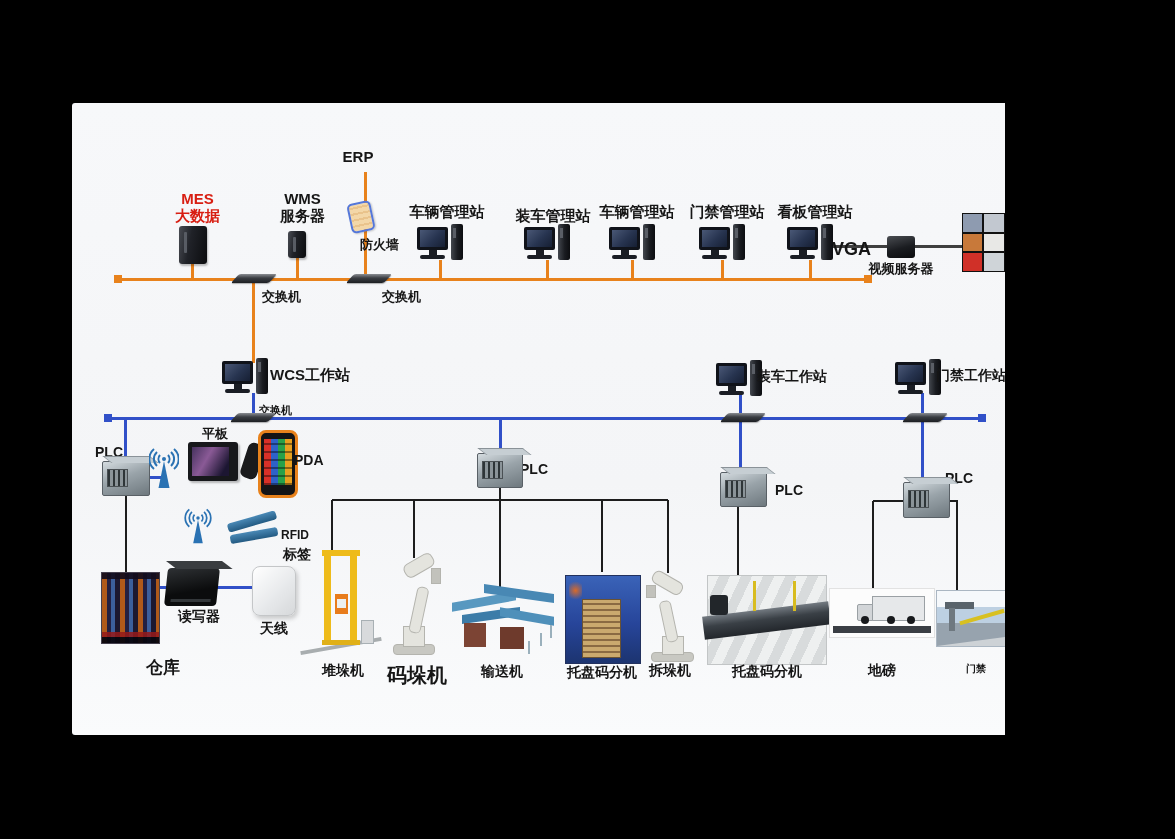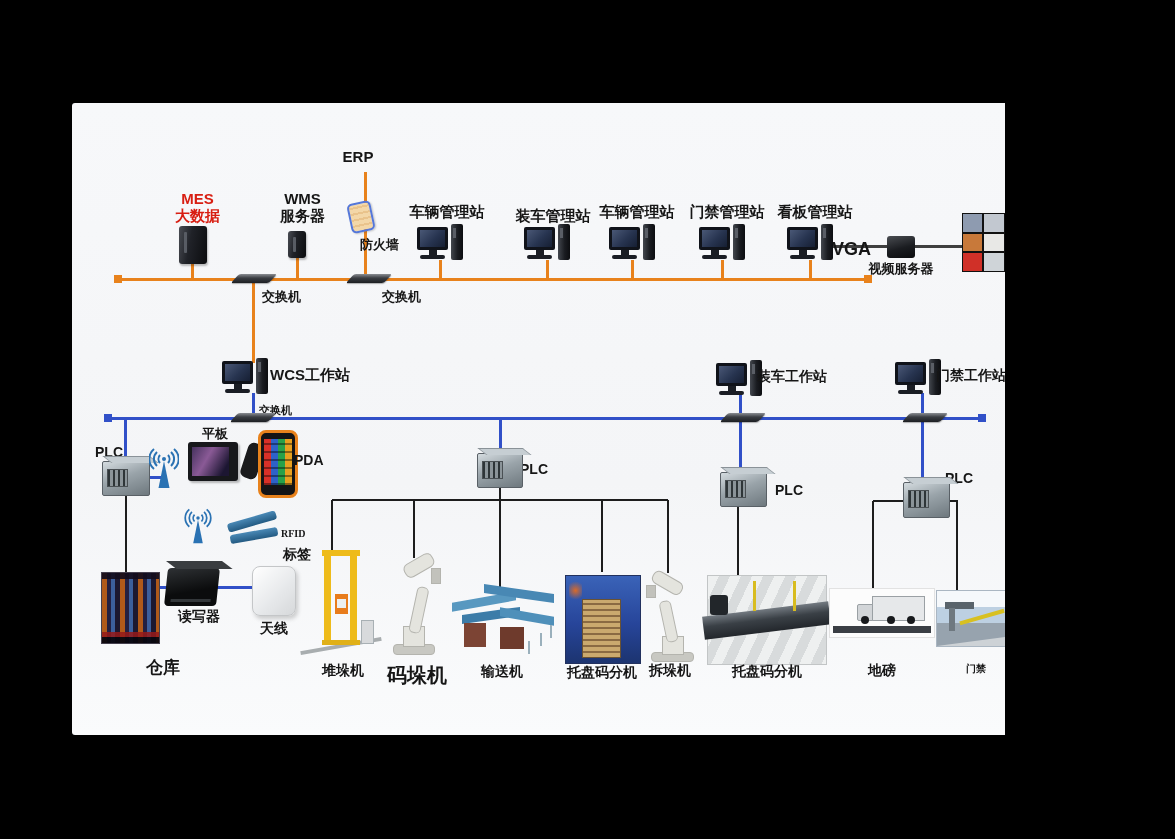--- a/index.html
+++ b/index.html
@@ -313,21 +313,21 @@
   </svg>
 
   <div class="lbl" style="left:130px;top:322px;font-size:13px;">平板</div>
   <div class="tablet" style="left:116px;top:339px;width:50px;height:39px;"></div>
   <div class="pdagrip" style="left:172px;top:340px;width:17px;height:36px;"></div>
   <div class="pda" style="left:186px;top:327px;width:34px;height:62px;"></div>
   <div class="lbl" style="left:222px;top:349px;font-size:14px;">PDA</div>
 
   <div class="tagbar" style="left:155px;top:414px;width:50px;transform:rotate(-16deg);"></div>
   <div class="tagbar" style="left:158px;top:428px;width:48px;transform:rotate(-10deg);"></div>
-  <div class="lbl" style="left:209px;top:425px;font-size:10px;font-family:Liberation Serif, serif;">RFID</div>
+  <div class="lbl" style="left:209px;top:425px;font-size:12px;">RFID</div>
   <div class="lbl" style="left:211px;top:443px;font-size:14px;">标签</div>
 
   <div class="warehouse" style="left:29px;top:469px;width:57px;height:70px;"></div>
   <div class="lbl" style="left:74px;top:553px;font-size:17px;">仓库</div>
   <div class="reader" style="left:94px;top:465px;width:52px;height:38px;"></div>
   <div class="lbl" style="left:106px;top:505px;font-size:14px;">读写器</div>
   <div class="panelant" style="left:180px;top:463px;width:42px;height:48px;"></div>
   <div class="lbl" style="left:188px;top:517px;font-size:14px;">天线</div>
 
   <div class="stacker" style="left:236px;top:445px;width:66px;height:112px;">

